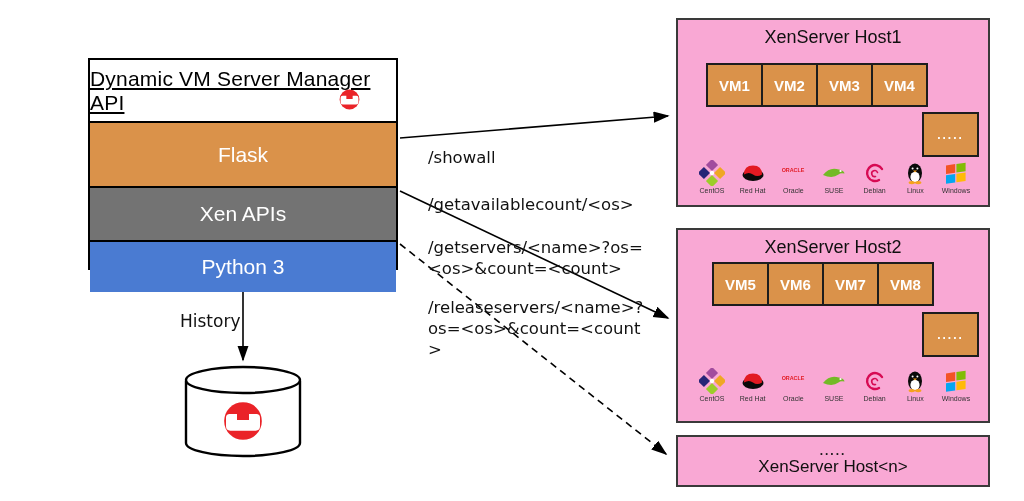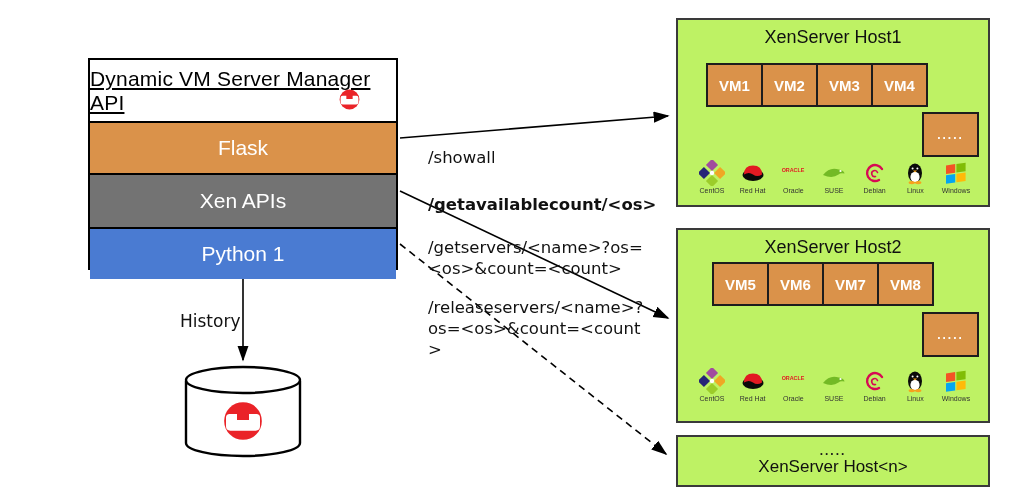--- a/index.html
+++ b/index.html
@@ -9,39 +9,39 @@
   #arrows{position:absolute;left:0;top:0;width:1024px;height:501px;pointer-events:none;}
 
   
   .stack{position:absolute;left:88px;top:58px;width:310px;height:212px;border:2px solid #000;
          background:#fff;box-sizing:border-box;}
   .stack-title{height:54px;display:flex;align-items:flex-start;justify-content:center;
                padding-top:7px;font-size:21px;color:#000;text-decoration:underline;letter-spacing:.2px;}
   .cb-small{position:absolute;left:249px;top:29px;width:21px;height:21px;}
   .layer{width:100%;box-sizing:border-box;border-top:2px solid #000;display:flex;
          align-items:center;justify-content:center;color:#fff;font-size:21px;}
-  .layer-flask{height:52px;background:#DA924A;}
+  .layer-flask{height:65px;background:#DA924A;}
   .layer-xen{height:54px;background:#737373;}
   .layer-python{height:52px;background:#4A7BD2;}
 
   
   .ep{position:absolute;left:428px;color:#111;font-family:"DejaVu Sans",sans-serif;
       font-size:16.5px;line-height:21px;word-break:break-all;}
   .ep0{top:147px;}
-  .ep1{top:194px;font-weight:bold;}
+  .ep1{top:194px;}
   .ep2{top:237px;width:222px;}
   .ep3{top:297px;width:222px;}
 
   .history-label{position:absolute;left:180px;top:311px;font-family:"DejaVu Sans",sans-serif;
                  font-size:17px;color:#111;text-align:center;}
   .cylinder{position:absolute;left:184px;top:365px;width:118px;height:104px;}
   .cb-big{position:absolute;left:39px;top:36px;width:40px;height:40px;}
 
   
-  .host{position:absolute;left:676px;width:314px;border:2px solid #3a3a3a;background:#bef264;
+  .host{position:absolute;left:676px;width:314px;border:2px solid #3a3a3a;background:#f9a8d4;
         box-sizing:border-box;}
   .host1{top:18px;height:189px;}
   .host2{top:228px;height:195px;}
   .hostn{top:435px;height:52px;display:flex;flex-direction:column;align-items:center;
          justify-content:center;gap:1px;}
   .host-title{position:absolute;left:0;right:0;top:7px;text-align:center;font-size:18px;color:#101010;}
   .vm-row{position:absolute;display:flex;}
   .host1 .vm-row{left:28px;top:43px;}
   .host2 .vm-row{left:34px;top:32px;}
   .vm{width:57px;height:44px;background:#DA924A;border:2px solid #1d1d1d;box-sizing:border-box;
@@ -79,21 +79,21 @@
   </svg>
 
   <div class="stack">
     <div class="stack-title">Dynamic VM Server Manager API</div>
     <svg class="cb-small" viewBox="-12 -12 24 24">
       <circle r="11.3" fill="#EA2328"></circle>
       <path d="M-8,-4.2 L-3.6,-4.2 L-3.6,-0.6 L3.6,-0.6 L3.6,-4.2 L8,-4.2 Q10.2,-4.2 10.2,-2 L10.2,3.2 Q10.2,5.8 7.6,5.8 L-7.6,5.8 Q-10.2,5.8 -10.2,3.2 L-10.2,-2 Q-10.2,-4.2 -8,-4.2 Z" fill="#fff"></path>
     </svg>
     <div class="layer layer-flask">Flask</div>
     <div class="layer layer-xen">Xen APIs</div>
-    <div class="layer layer-python">Python 1</div>
+    <div class="layer layer-python">Python 3</div>
   </div>
 
   <div class="ep ep0">/showall</div>
   <div class="ep ep1">/getavailablecount/&lt;os&gt;</div>
   <div class="ep ep3">/releaseservers/&lt;name&gt;?os=&lt;os&gt;&amp;count=&lt;count&gt;</div>
   <div class="ep ep2">/getservers/&lt;name&gt;?os=&lt;os&gt;&amp;count=&lt;count&gt;</div>
 
   <div class="history-label">History</div>
   <div class="cylinder">
     <svg width="118" height="104" viewBox="0 0 118 104">

